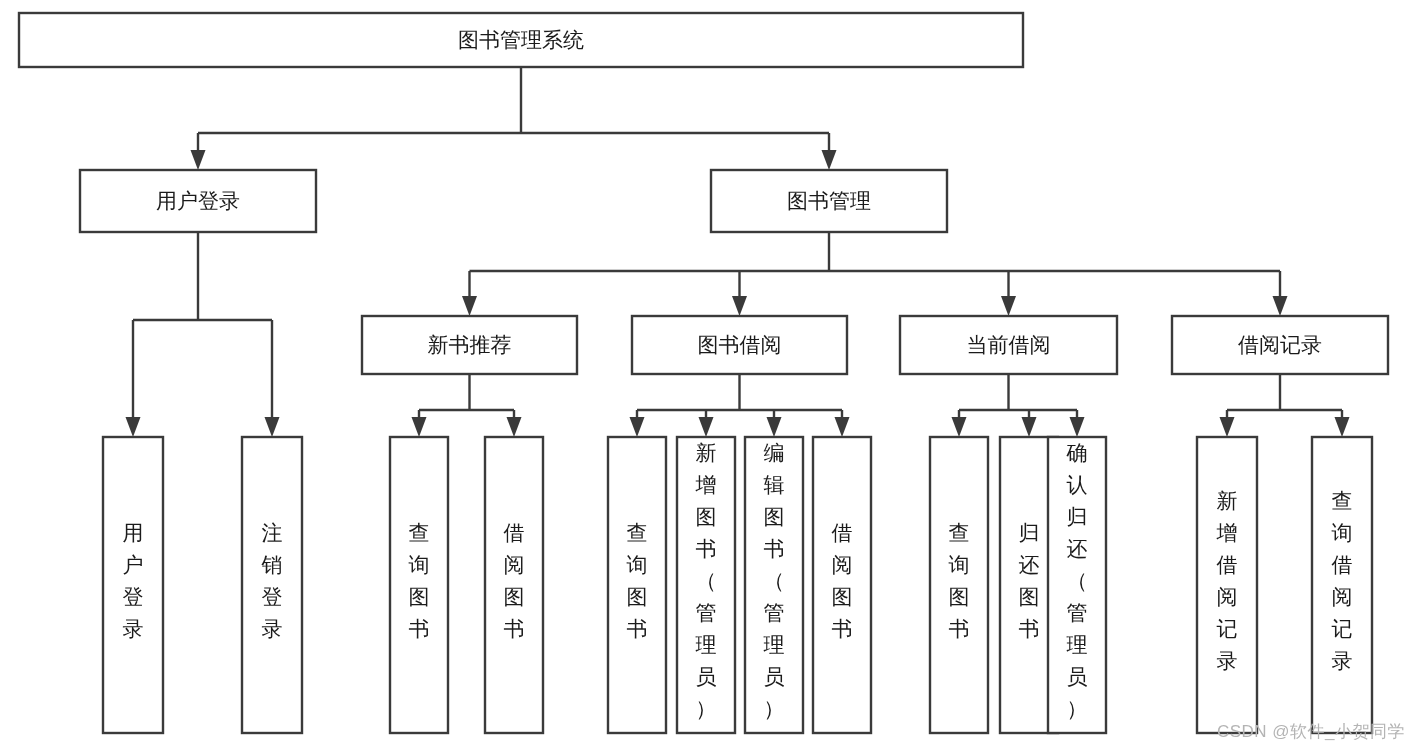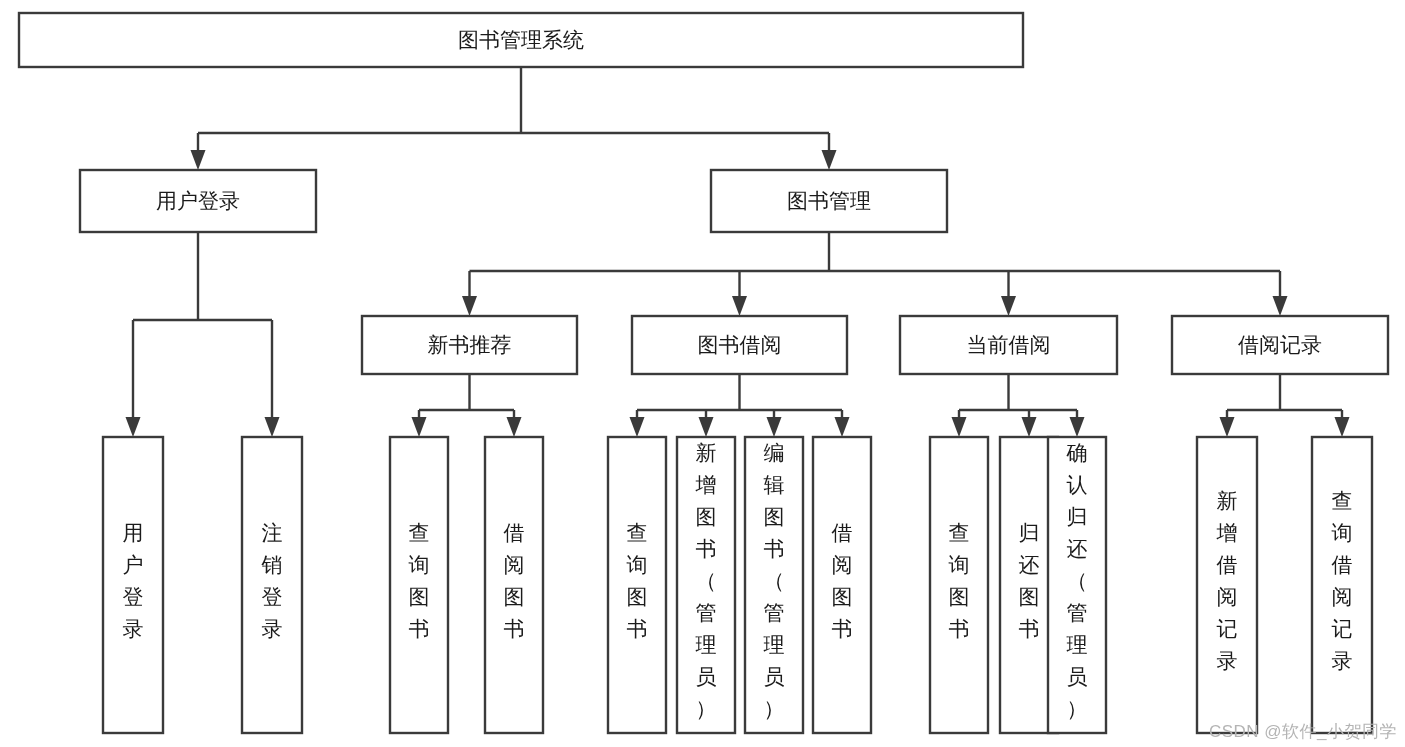--- a/index.html
+++ b/index.html
@@ -51,21 +51,21 @@
     dominant-baseline: middle;
   }
   .node-label-v {
     font-family: "Liberation Sans", "DejaVu Sans", sans-serif;
     font-size: 21px;
     fill: #1b1b1b;
     text-anchor: middle;
   }
   .watermark {
     position: absolute;
-    right: 8px;
+    right: 0;
     bottom: 4px;
     font-family: "Liberation Sans", "DejaVu Sans", sans-serif;
     font-size: 17px;
     color: #b4b4b4;
     letter-spacing: 0.5px;
     white-space: nowrap;
     user-select: none;
   }
 </style>
 </head>

